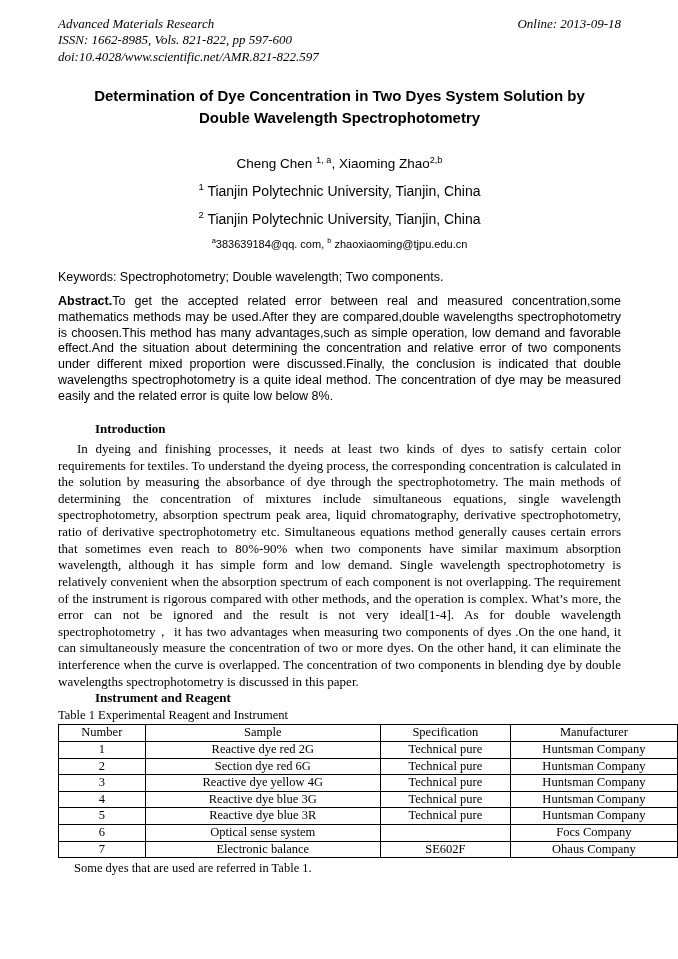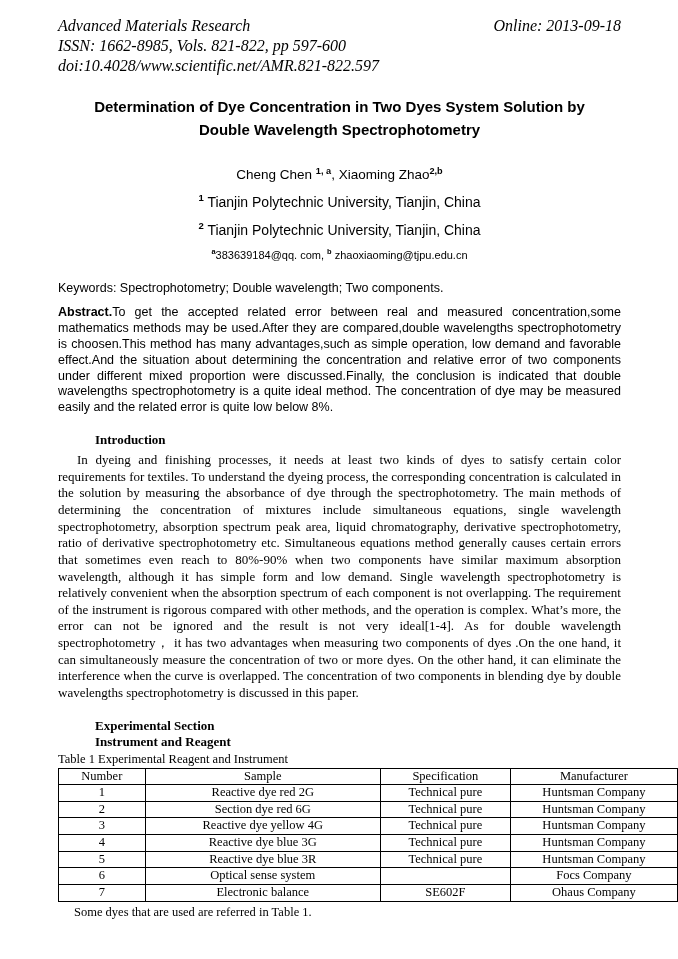--- a/index.html
+++ b/index.html
@@ -17,21 +17,21 @@
     padding: 16px 57px 0 58px;
     background: #fff;
   }
 
   
   .jheader {
     display: flex;
     justify-content: space-between;
     align-items: flex-start;
     font-style: italic;
-    font-size: 16px;
+    font-size: 13px;
     line-height: 1.25;
   }
   .jheader .left div { white-space: nowrap; }
   .jheader .right { white-space: nowrap; }
 
   
   .title {
     margin-top: 20px;
     text-align: center;
     font-family: "Liberation Sans", sans-serif;
@@ -51,21 +51,21 @@
     text-align: center;
     font-family: "Liberation Sans", sans-serif;
     font-size: 14px;
   }
   .emails {
     margin-top: 11px;
     text-align: center;
     font-family: "Liberation Sans", sans-serif;
     font-size: 11px;
   }
-  sup { font-size: 0.68em; line-height: 0; vertical-align: super; font-weight: bold; }
+  sup { font-size: 0.68em; line-height: 0; vertical-align: super; }
 
   .keywords {
     margin-top: 20px;
     font-family: "Liberation Sans", sans-serif;
     font-size: 12.5px;
   }
   .keywords b { font-weight: normal; }
 
   .abstract {
     margin-top: 10px;
@@ -151,21 +151,20 @@
   <div class="emails"><sup>a</sup><span>383639184@qq. com, </span><sup>b</sup> <span>zhaoxiaoming@tjpu.edu.cn</span></div>
 
   <p class="keywords"><b>Keywords:</b> <span>Spectrophotometry; Double wavelength; Two components.</span></p>
 
   <p class="abstract"><b>Abstract.</b><span>To get the accepted related error between real and measured concentration,some mathematics methods may be used.After they are compared,double wavelengths spectrophotometry is choosen.This method has many advantages,such as simple operation, low demand and favorable effect.And the situation about determining the concentration and relative error of two components under different mixed proportion were discussed.Finally, the conclusion is indicated that double wavelengths spectrophotometry is a quite ideal method. The concentration of dye may be measured easily and the related error is quite low below 8%.</span></p>
 
   <h2 class="section-heading">Introduction</h2>
 
   <p class="body-text indent">In dyeing and finishing processes, it needs at least two kinds of dyes to satisfy certain color requirements for textiles. To understand the dyeing process, the corresponding concentration is calculated in the solution by measuring the absorbance of dye through the spectrophotometry. The main methods of determining the concentration of mixtures include simultaneous equations, single wavelength spectrophotometry, absorption spectrum peak area, liquid chromatography, derivative spectrophotometry, ratio of derivative spectrophotometry etc. Simultaneous equations method generally causes certain errors that sometimes even reach to 80%-90% when two components have similar maximum absorption wavelength, although it has simple form and low demand. Single wavelength spectrophotometry is relatively convenient when the absorption spectrum of each component is not overlapping. The requirement of the instrument is rigorous compared with other methods, and the operation is complex. What’s more, the error can not be ignored and the result is not very ideal[1-4]. As for double wavelength spectrophotometry， it has two advantages when measuring two components of dyes .On the one hand, it can simultaneously measure the concentration of two or more dyes. On the other hand, it can eliminate the interference when the curve is overlapped. The concentration of two components in blending dye by double wavelengths spectrophotometry is discussed in this paper.</p>
 
-  <h2 class="section-heading">Experimental Section</h2>
   <h2 class="section-heading tight">Instrument and Reagent</h2>
 
   <div class="table-caption">Table 1 Experimental Reagent and Instrument</div>
 
   <table class="reagent">
     <thead>
       <tr>
         <th class="col-number">Number</th>
         <th class="col-sample">Sample</th>
         <th class="col-spec">Specification</th>

